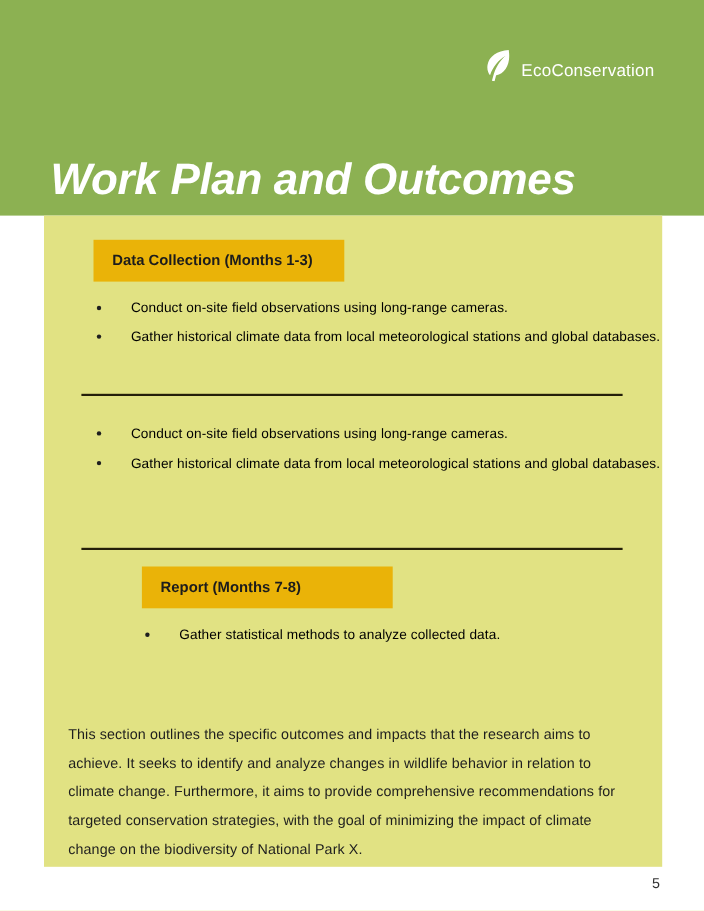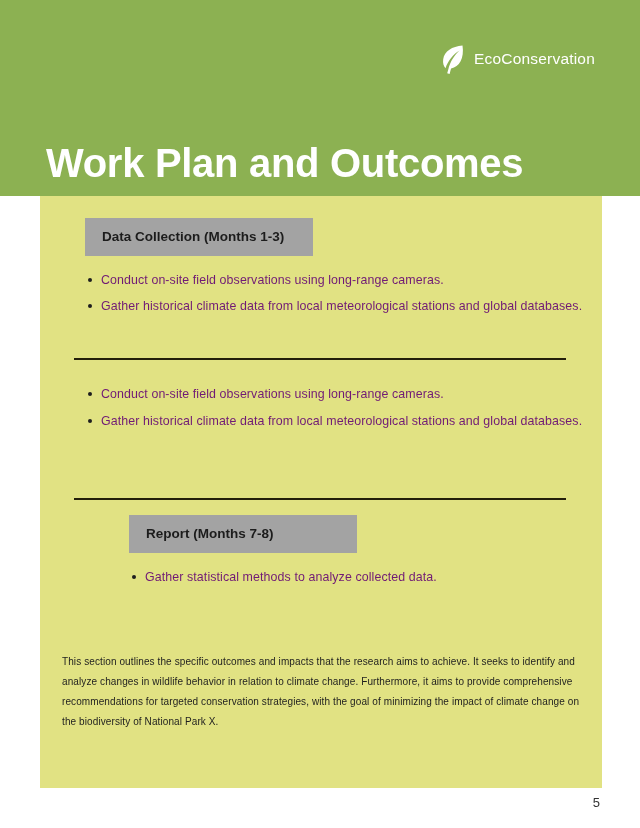--- a/index.html
+++ b/index.html
@@ -22,21 +22,21 @@
     top: 0;
     width: 640px;
     height: 196px;
     background: #8CB152;
   }
   .brand {
     position: absolute;
     right: 45px;
     top: 44px;
     display: flex;
-    align-items: center;
+    align-items: flex-end;
     gap: 9px;
   }
   .brand-leaf {
     width: 26px;
     height: 30px;
     display: block;
   }
   .brand-name {
     color: #ffffff;
     font-size: 15.5px;
@@ -47,20 +47,21 @@
   .page-title {
     position: absolute;
     left: 46px;
     top: 113px;
     color: #ffffff;
     font-size: 40px;
     font-weight: bold;
     letter-spacing: -0.3px;
     line-height: 1.15;
     white-space: nowrap;
+    font-style: italic;
   }
 
   
   .card {
     position: absolute;
     left: 40px;
     top: 196px;
     width: 562px;
     height: 592px;
     background: #E1E283;
@@ -72,41 +73,41 @@
     position: absolute;
     left: 0;
     width: 100%;
   }
   .phase-1 { top: 22px; }
   .phase-2 { top: 174px; }
   .phase-3 { top: 319px; margin-left: 44px; }
 
   .phase-label {
     display: inline-block;
-    background: #a3a3a3;
+    background: #eab308;
     color: #1c1c1c;
     font-size: 13.5px;
     font-weight: bold;
     padding: 11px 18px 11px 17px;
     margin-left: 45px;
     line-height: 1.15;
     min-width: 193px;
     box-sizing: content-box;
   }
 
   .bullets {
     list-style: none;
     margin: 13px 0 0 0;
     padding: 0;
   }
   .bullets li {
     position: relative;
-    padding-left: 61px;
+    padding-left: 79px;
     margin-bottom: 4px;
-    color: #701a75;
+    color: #000000;
     font-size: 12.4px;
     line-height: 1.85;
     letter-spacing: 0.1px;
     max-width: 512px;
   }
   .bullets li::before {
     content: "";
     position: absolute;
     left: 48px;
     top: 9px;
@@ -126,21 +127,21 @@
   .divider-1 { top: 162px; }
   .divider-2 { top: 302px; }
 
   
   .summary {
     position: absolute;
     left: 22px;
     top: 446px;
     width: 518px;
     color: #1e1e1e;
-    font-size: 10px;
+    font-size: 13px;
     line-height: 2.0;
     letter-spacing: 0.1px;
   }
 
   
   .page-number {
     position: absolute;
     right: 40px;
     bottom: 18px;
     color: #333333;

